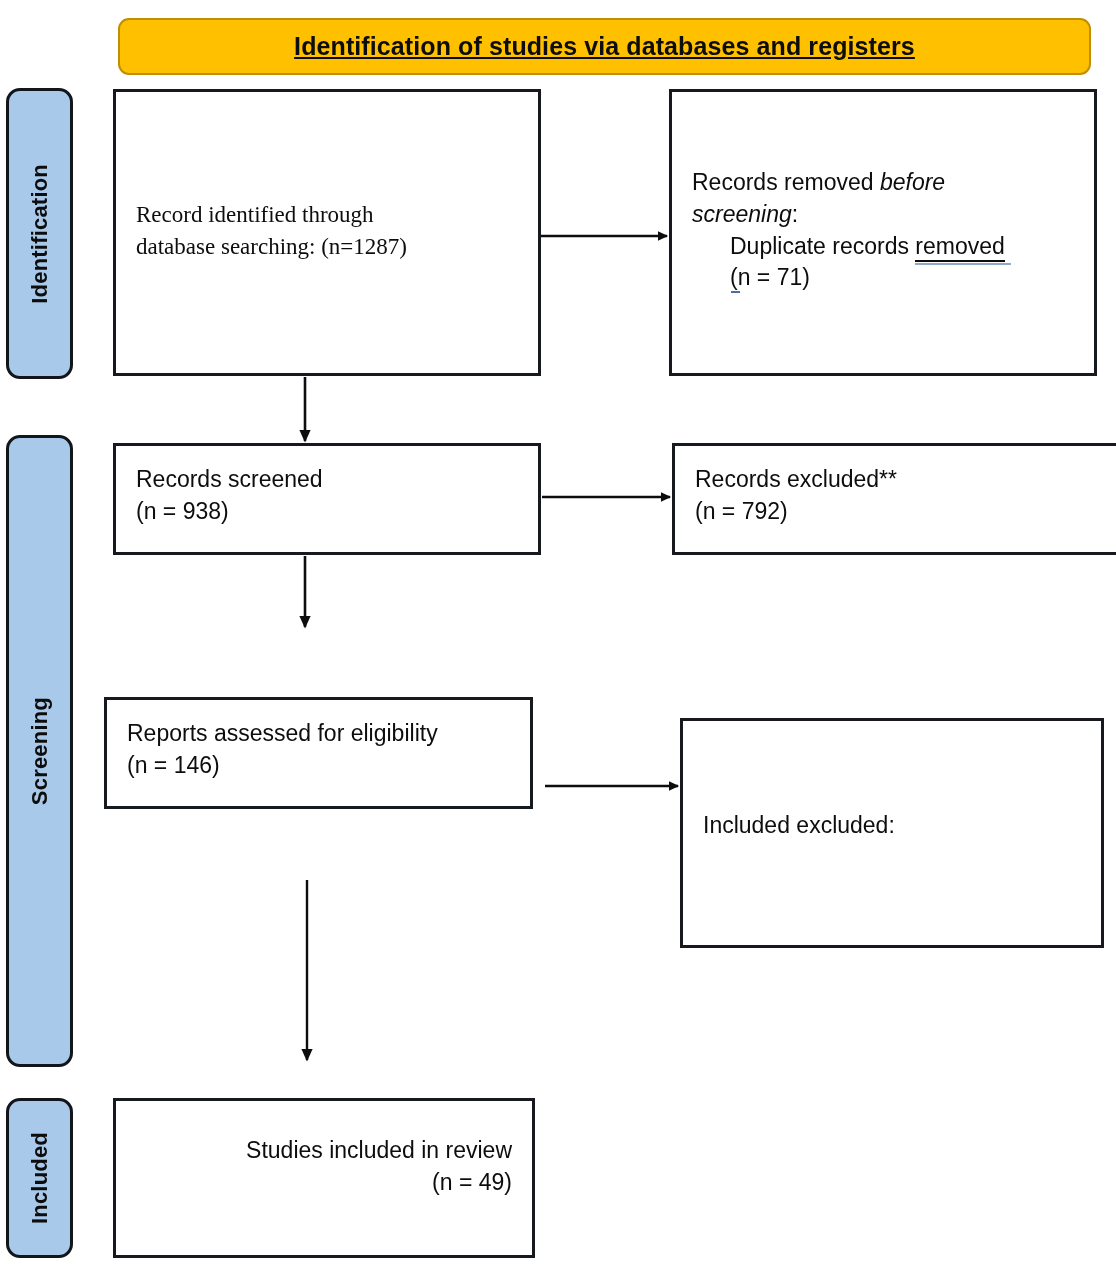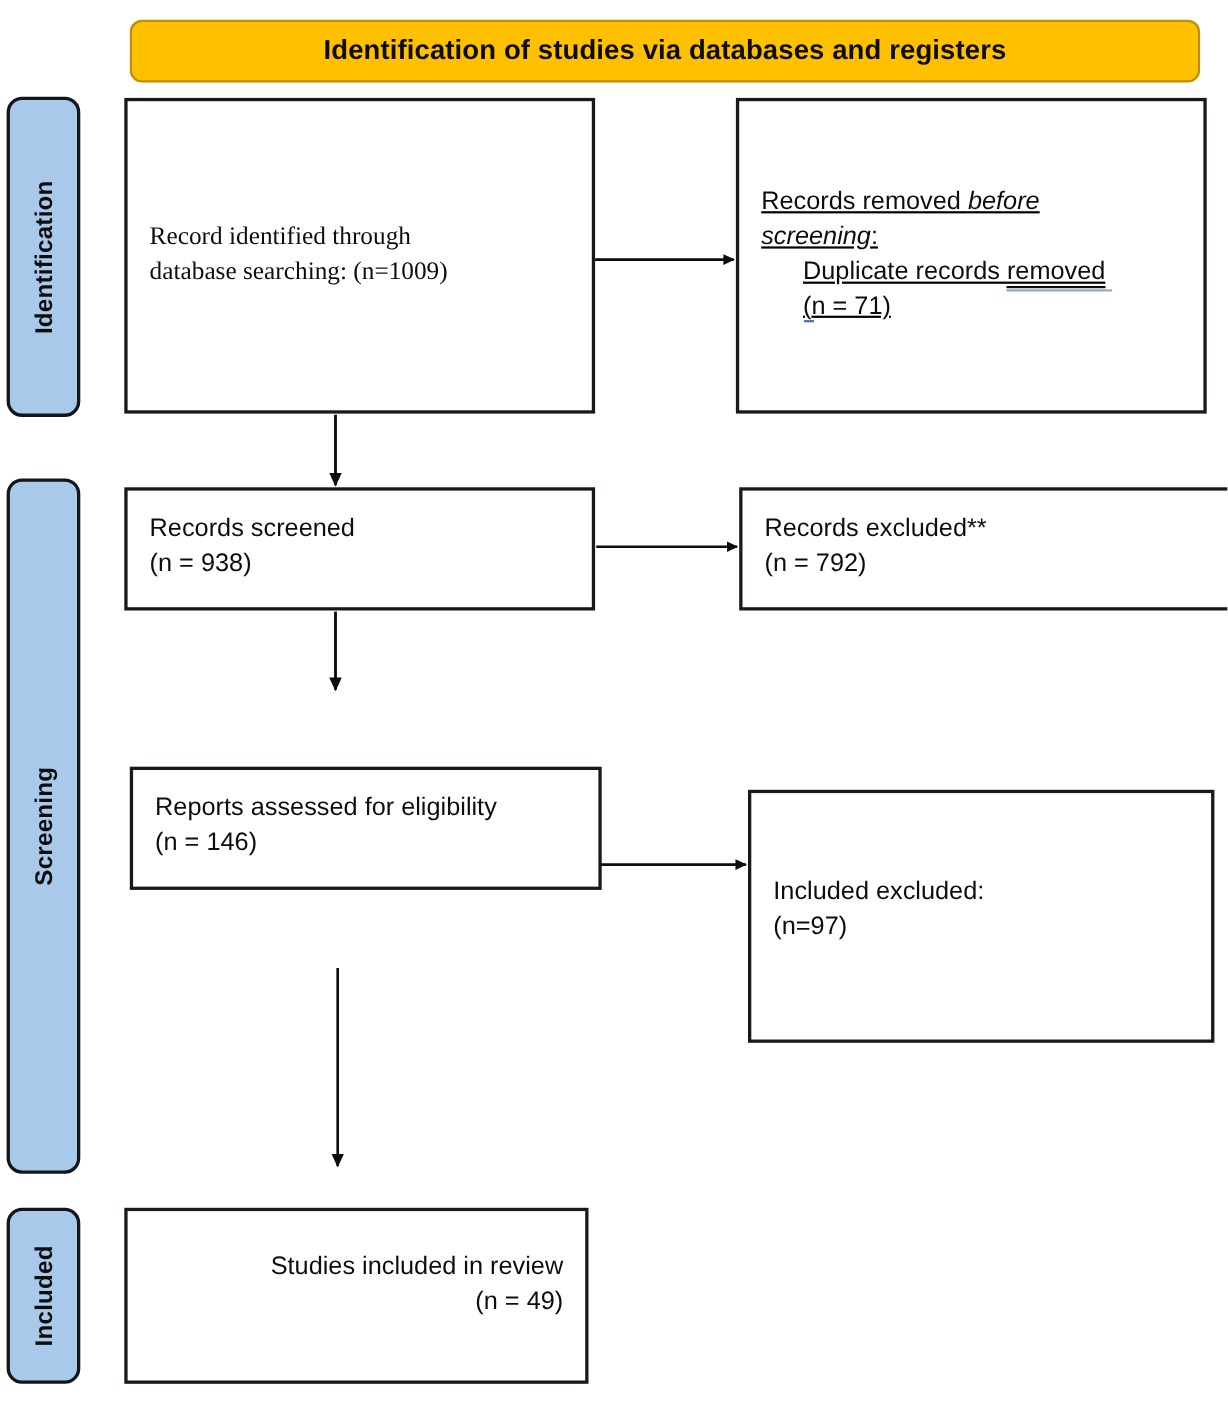--- a/index.html
+++ b/index.html
@@ -31,20 +31,21 @@
     display: flex;
     align-items: center;
     justify-content: center;
     box-sizing: border-box;
   }
   .banner-text {
     font-size: 25px;
     font-weight: bold;
     color: #0d0d0d;
     letter-spacing: 0.1px;
+    text-decoration: underline;
   }
 
   
   .phase {
     position: absolute;
     background: #A9C9EB;
     border: 3px solid #12151a;
     border-radius: 14px;
     box-sizing: border-box;
     display: flex;
@@ -107,24 +108,24 @@
     content: "";
     position: absolute;
     left: 1px;
     bottom: -3px;
     width: 9px;
     height: 2px;
     background: #4a6fa5;
   }
 
   #node-identified      { left: 113px; top: 89px;   width: 428px; height: 287px; }
-  #node-removed         { left: 669px; top: 89px;   width: 428px; height: 287px; text-decoration: underline; }
+  #node-removed         { left: 669px; top: 89px;   width: 428px; height: 287px; }
   #node-screened        { left: 113px; top: 443px;  width: 428px; height: 112px; }
   #node-rec-excluded    { left: 672px; top: 443px;  width: 458px; height: 112px; }
-  #node-assessed        { left: 118px; top: 697px;  width: 429px; height: 112px; }
+  #node-assessed        { left: 104px; top: 697px;  width: 429px; height: 112px; }
   #node-rep-excluded    { left: 680px; top: 718px;  width: 424px; height: 230px; }
   #node-included        { left: 113px; top: 1098px; width: 422px; height: 160px; }
 
   #node-identified .body,
   #node-removed   .body  { padding-top: 0; }
 
   #node-screened .body,
   #node-assessed .body,
   #node-rec-excluded .body { }
 
@@ -163,21 +164,21 @@
     <span class="phase-label">Screening</span>
   </div>
 
   <div class="phase" id="phase-included">
     <span class="phase-label">Included</span>
   </div>
 
   <div class="node" id="node-identified">
     <div class="body">
       <div class="line">Record identified through</div>
-      <div class="line">database searching: (n=1009)</div>
+      <div class="line">database searching: (n=1287)</div>
     </div>
   </div>
 
   <div class="node" id="node-removed">
     <div class="body">
       <div class="line"><span>Records removed </span><span class="ital">before</span></div>
       <div class="line"><span class="ital">screening</span><span>:</span></div>
       <div class="line indent"><span>Duplicate records </span><span class="dblunder">removed</span></div>
       <div class="line indent"><span class="tick">(</span><span>n = 71)</span></div>
     </div>
@@ -200,21 +201,20 @@
   <div class="node" id="node-assessed">
     <div class="body">
       <div class="line">Reports assessed for eligibility</div>
       <div class="line">(n = 146)</div>
     </div>
   </div>
 
   <div class="node" id="node-rep-excluded">
     <div class="body">
       <div class="line">Included excluded:</div>
-      <div class="line">(n=97)</div>
     </div>
   </div>
 
   <div class="node" id="node-included">
     <div class="body">
       <div class="line">Studies included in review</div>
       <div class="line">(n = 49)</div>
     </div>
   </div>
 

